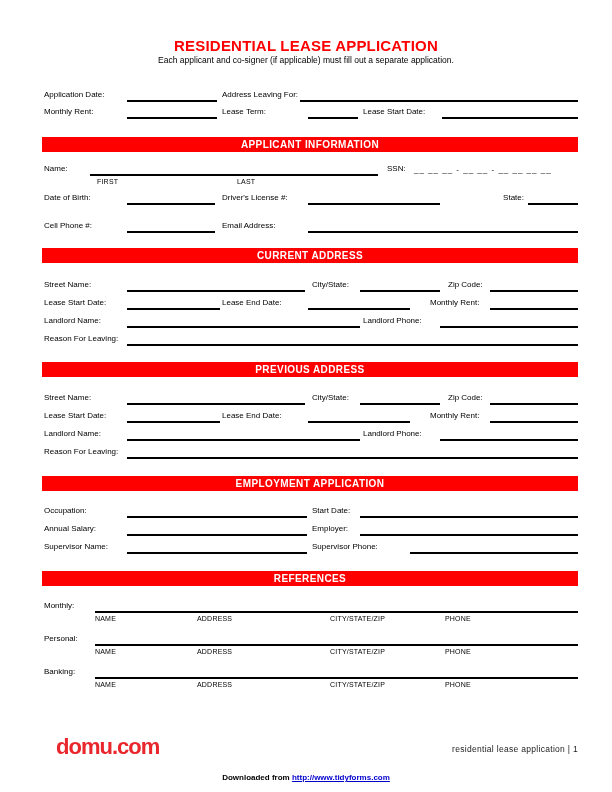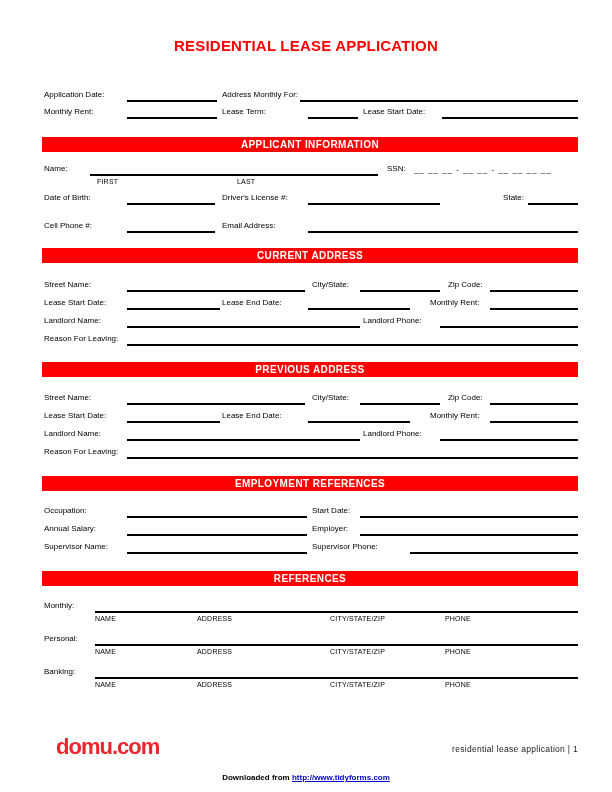--- a/index.html
+++ b/index.html
@@ -57,25 +57,26 @@
     text-align:center; font-size:8px; font-weight:bold;
   }
   .download a { color:#0000cc; text-decoration:underline; cursor:pointer; }
 </style>
 </head>
 <body>
 
 <div class="page">
 
   <div class="title">RESIDENTIAL LEASE APPLICATION</div>
+  <div class="subtitle">Each applicant and co-signer (if applicable) must fill out a separate application.</div>
 
   <div class="row" style="top:86px;">
     <span class="lbl" style="width:83px;">Application Date:</span>
     <span class="ln" style="width:90px;"></span>
-    <span class="lbl" style="margin-left:5px;">Address Monthly For:</span>
+    <span class="lbl" style="margin-left:5px;">Address Leaving For:</span>
     <span class="ln flex" style="margin-left:2px;"></span>
   </div>
 
   <div class="row" style="top:103px;">
     <span class="lbl" style="width:83px;">Monthly Rent:</span>
     <span class="ln" style="width:90px;"></span>
     <span class="lbl" style="margin-left:5px;width:86px;">Lease Term:</span>
     <span class="ln" style="width:50px;"></span>
     <span class="lbl" style="margin-left:5px;width:79px;">Lease Start Date:</span>
     <span class="ln flex"></span>
@@ -162,21 +163,21 @@
     <span class="lbl" style="width:83px;">Landlord Name:</span>
     <span class="ln" style="width:233px;"></span>
     <span class="lbl" style="margin-left:3px;width:69px;">Landlord Phone:</span>
     <span class="ln flex" style="margin-left:8px;"></span>
   </div>
   <div class="row" style="top:443px;">
     <span class="lbl" style="width:83px;">Reason For Leaving:</span>
     <span class="ln flex"></span>
   </div>
 
-  <div class="bar" style="top:476px;">EMPLOYMENT REFERENCES</div>
+  <div class="bar" style="top:476px;">EMPLOYMENT APPLICATION</div>
 
   <div class="row" style="top:502px;">
     <span class="lbl" style="width:83px;">Occupation:</span>
     <span class="ln" style="width:180px;"></span>
     <span class="lbl" style="margin-left:5px;width:48px;">Start Date:</span>
     <span class="ln flex"></span>
   </div>
   <div class="row" style="top:520px;">
     <span class="lbl" style="width:83px;">Annual Salary:</span>
     <span class="ln" style="width:180px;"></span>

